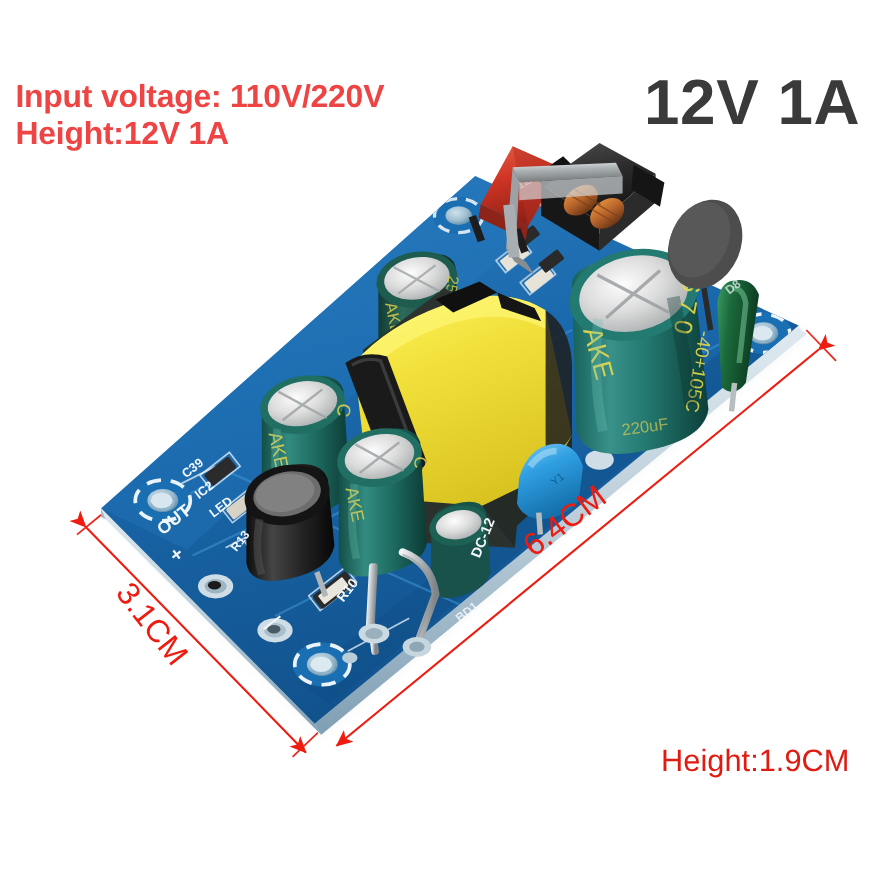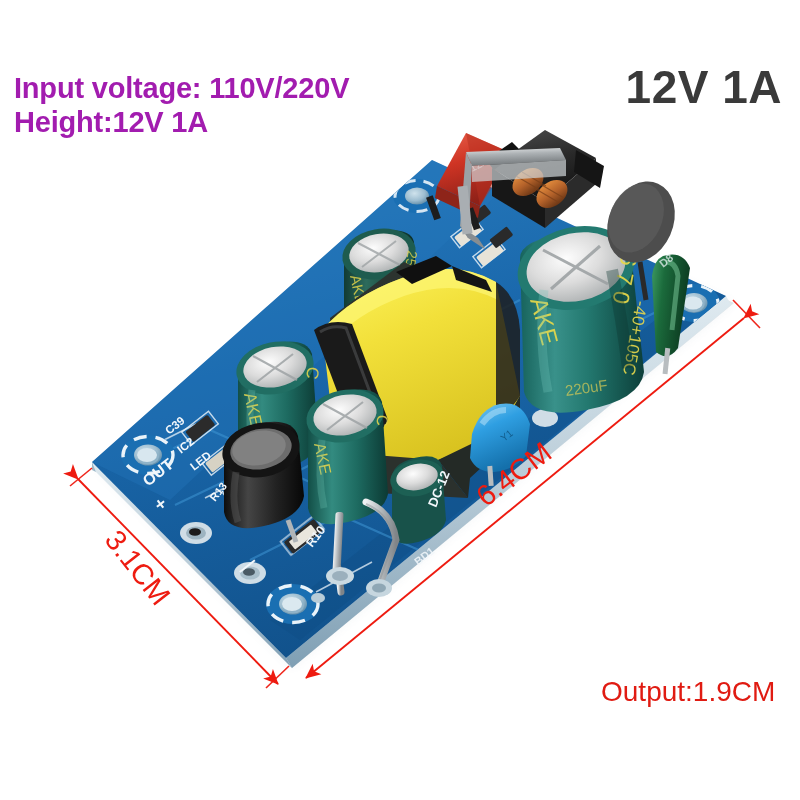--- a/index.html
+++ b/index.html
@@ -18,30 +18,30 @@
 
   
   .spec-block {
     position: absolute;
     left: 14px;
     top: 72px;
     line-height: 1.16;
     font-weight: bold;
     font-size: 29px;
     letter-spacing: -0.2px;
-    color: #a21caf;
+    color: #ef4444;
     white-space: nowrap;
   }
   .spec-line { display: block; }
 
   .model-badge {
     position: absolute;
     right: 18px;
     top: 60px;
-    font-size: 46px;
+    font-size: 58px;
     font-weight: bold;
     color: #3a3a3a;
     letter-spacing: 0.5px;
     white-space: nowrap;
   }
 
   .height-note {
     position: absolute;
     left: 601px;
     top: 676px;
@@ -492,15 +492,15 @@
     <span class="spec-line">Input voltage: 110V/220V</span>
     <span class="spec-line">Height:12V 1A</span>
   </div>
 
   <div class="model-badge">12V 1A</div>
 
   <div class="dim-label len">6.4CM</div>
 
   <div class="dim-label wid">3.1CM</div>
 
-  <div class="height-note">Output:1.9CM</div>
+  <div class="height-note">Height:1.9CM</div>
 
 </div>
 
 </body></html>

